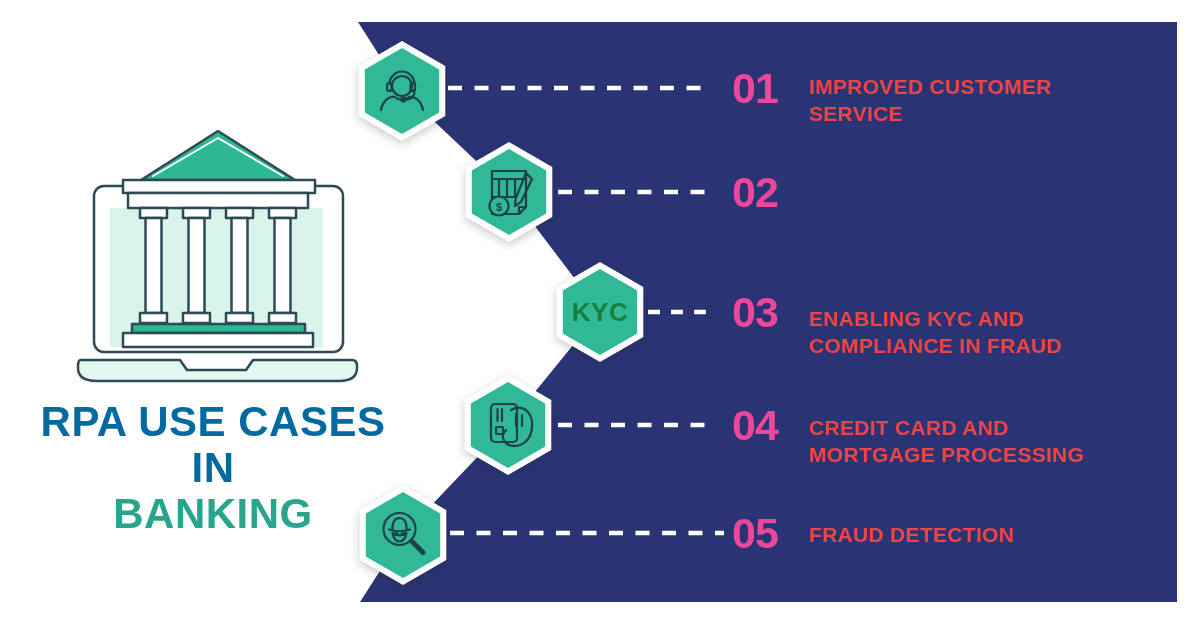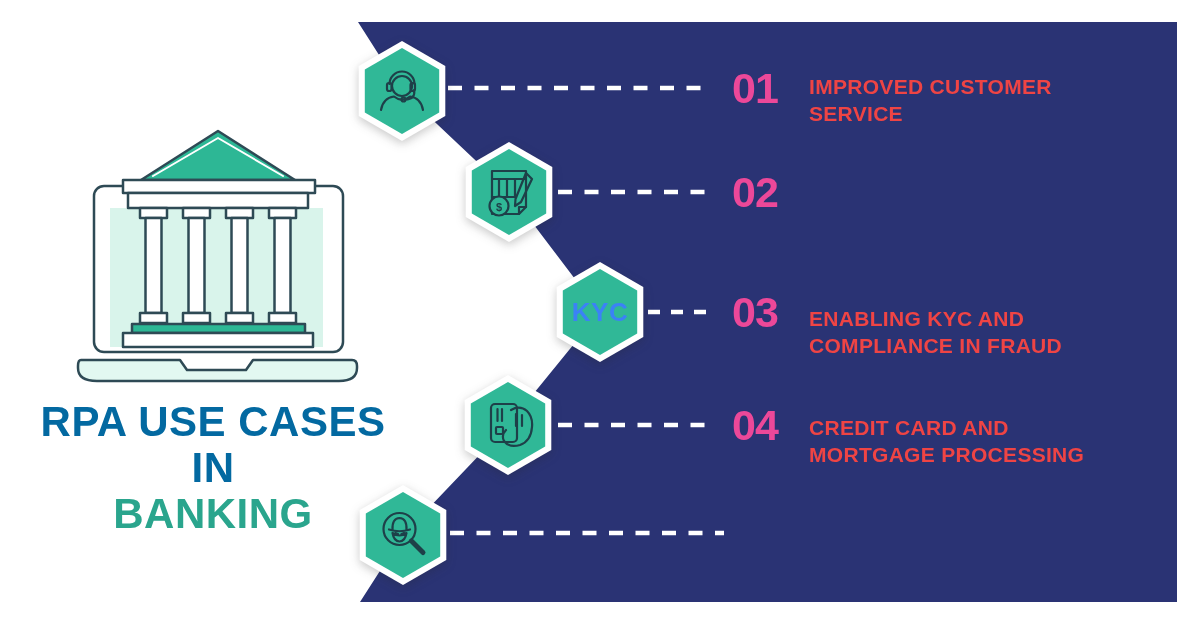--- a/index.html
+++ b/index.html
@@ -25,21 +25,21 @@
     color:#ec4899; font-size:43px; line-height:44px; font-weight:700;
     letter-spacing:-1px;
   }
   .item-label {
     position:absolute; left:809px; width:380px;
     color:#ef4444; font-size:21px; line-height:27px; font-weight:bold;
     letter-spacing:0.3px; white-space:pre-wrap;
   }
   .kyc-label {
     position:absolute; left:560px; top:297px; width:80px;
-    text-align:center; color:#3b82f6; font-size:26px; font-weight:bold;
+    text-align:center; color:#15803d; font-size:26px; font-weight:bold;
     letter-spacing:0.5px;
   }
 </style>
 </head>
 <body>
 
 <div class="canvas">
 
   <svg class="bg-svg" width="1200" height="628" viewBox="0 0 1200 628">
 
@@ -146,21 +146,23 @@
     <div class="title-line1">RPA USE CASES IN</div>
     <div class="title-line2">BANKING</div>
   </div>
 
   <div class="kyc-label">KYC</div>
 
   <div class="num" style="top:66px;">01</div>
   <div class="num" style="top:170px;">02</div>
   <div class="num" style="top:290px;">03</div>
   <div class="num" style="top:403px;">04</div>
+  <div class="num" style="top:511px;">05</div>
 
   <div class="item-label" style="top:73px;">IMPROVED CUSTOMER
 SERVICE</div>
   <div class="item-label" style="top:305px;">ENABLING KYC AND
 COMPLIANCE IN FRAUD</div>
   <div class="item-label" style="top:414px;">CREDIT CARD AND
 MORTGAGE PROCESSING</div>
+  <div class="item-label" style="top:521px;">FRAUD DETECTION</div>
 
 </div>
 
 </body></html>

